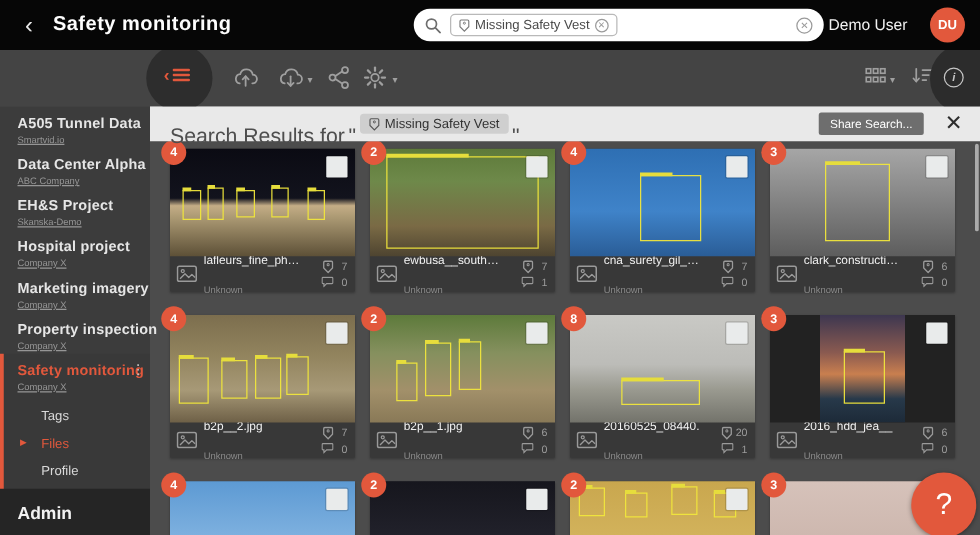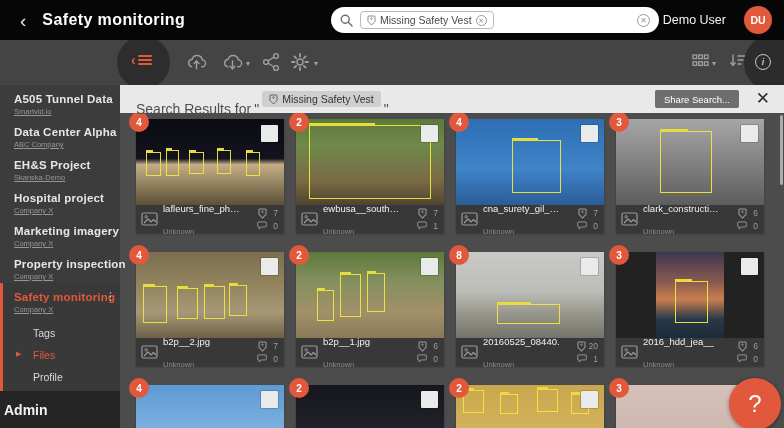--- a/index.html
+++ b/index.html
@@ -49,27 +49,27 @@
   .selected-block { border-left:3px solid var(--accent); background:#393939; position:relative; }
   .selected-block .proj-item { padding-left:11px; }
   .selected-block .proj-name { color:var(--accent); }
   .kebab { position:absolute; right:4px; top:8px; color:#cfcfcf; font-size:11px; letter-spacing:0;
            line-height:1; cursor:pointer; }
   .submenu { padding:6px 0 10px 0; }
   .sub-item { position:relative; padding:5px 0 5px 30px; font-size:10.5px; color:#d9d9d9; cursor:pointer; }
   .sub-item.active { color:var(--accent); }
   .sub-arrow { position:absolute; left:13px; top:6px; font-size:7px; color:var(--accent); }
   .admin { position:absolute; left:0; bottom:0; width:120px; height:37px; background:#252525;
-           display:flex; align-items:center; padding-left:4px; color:#f2f2f2; font-size:14px;
+           display:flex; align-items:center; padding-left:14px; color:#f2f2f2; font-size:14px;
            font-weight:600; cursor:pointer; }
 
   
   .resultsbar { position:absolute; left:120px; top:85px; width:664px; height:28px; background:#e9e9e9;
                 display:flex; align-items:center; padding-left:16px; z-index:15; }
-  .res-text { font-size:14px; color:#4e4e4e;margin-top:20px; }
+  .res-text { font-size:17px; color:#4e4e4e;margin-top:20px; }
   .res-chip { display:inline-flex; align-items:center; gap:4px; background:#cfcfcf; border-radius:3px;
               padding:2px 7px; margin:0 3px; font-size:10.5px; color:#333; white-space:nowrap; }
   .share-btn { position:absolute; right:45px; top:5px; height:18px; background:#6e6e6e; border:none;
                border-radius:2px; color:#fff; font-size:9.5px; padding:0 9px; cursor:pointer;
                font-family:"Liberation Sans", sans-serif; }
   .res-close { position:absolute; right:14px; top:3px; font-size:17px; font-weight:300; color:#2e2e2e;
                cursor:pointer; line-height:22px; }
 
   
   .content { position:absolute; left:120px; top:113px; width:664px; height:315px; background:#4c4c4c;

